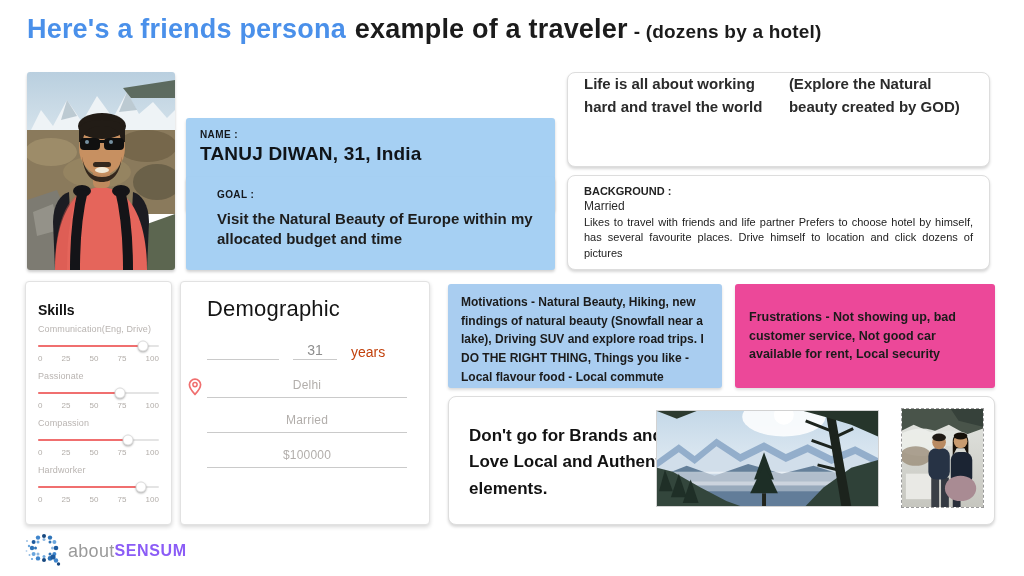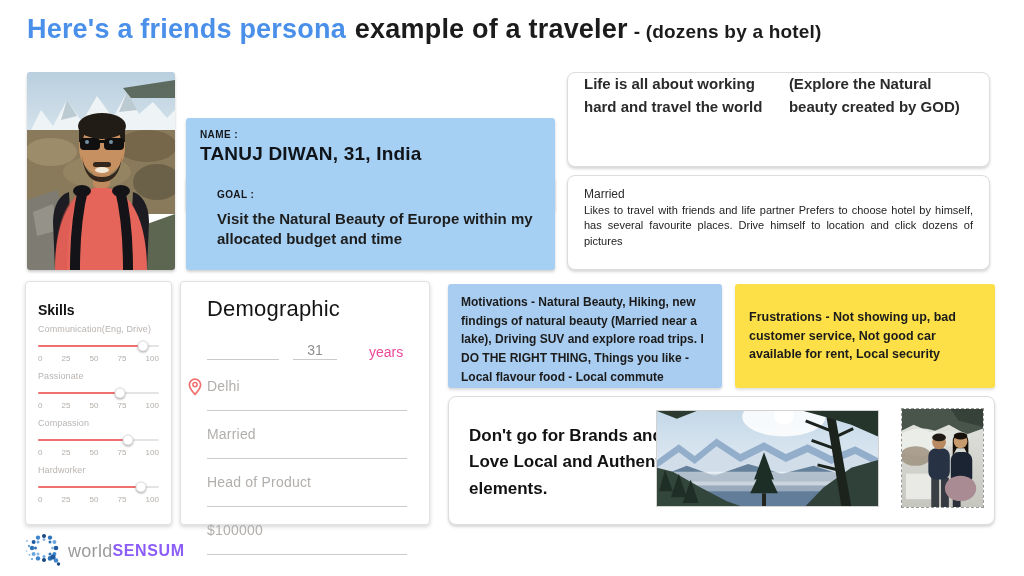--- a/index.html
+++ b/index.html
@@ -63,30 +63,30 @@
     transform:translate(-50%,-50%);}
   .scale{display:flex;justify-content:space-between;font-size:8px;color:#b3aeaa;margin-top:4px;}
 
   
   .demcard{left:180px;top:281px;width:250px;height:244px;padding:14px 22px 0 26px;}
   .dem-title{font-size:22px;font-weight:normal;color:#141414;margin-bottom:20px;letter-spacing:.2px;}
   .dem-row1{display:flex;align-items:flex-end;margin-bottom:18px;}
   .dem-blank{width:72px;height:17px;border-bottom:1.5px solid #cacaca;}
   .dem-age{width:44px;height:17px;border-bottom:1.5px solid #cacaca;text-align:center;
     font-size:14px;color:#8e8e8e;margin-left:14px;}
-  .dem-years{font-size:14px;color:#ec4899;margin-left:32px;}
-  .dem-field{position:relative;border-bottom:1.5px solid #cacaca;padding-bottom:16px;
-    margin-bottom:15px;font-size:14px;color:#b2aeab;letter-spacing:.2px;}
+  .dem-years{font-size:14px;color:#c2410c;margin-left:14px;}
+  .dem-field{position:relative;border-bottom:1.5px solid #cacaca;padding-bottom:5px;
+    margin-bottom:15px;font-size:12px;color:#b2aeab;letter-spacing:.2px;text-align:center;}
   .pin{position:absolute;left:-19px;top:0;}
 
   
   .motbox{left:448px;top:284px;width:274px;height:104px;background:#a9cdf0;
     border-radius:3px;padding:9px 13px;font-size:12px;font-weight:bold;color:#1b1b1b;
     line-height:1.56;box-shadow:0 2px 3px rgba(0,0,0,.15);position:absolute;box-sizing:border-box;}
-  .frubox{left:735px;top:284px;width:260px;height:104px;background:#fde047;
+  .frubox{left:735px;top:284px;width:260px;height:104px;background:#ec4899;
     border-radius:3px;padding:0 14px;font-size:12.5px;font-weight:bold;color:#1b1b1b;
     line-height:1.5;display:flex;align-items:center;box-shadow:0 2px 3px rgba(0,0,0,.12);
     position:absolute;box-sizing:border-box;}
 
   
   .brandsbox{left:448px;top:396px;width:547px;height:129px;}
   .brands-text{position:absolute;left:20px;top:26px;width:218px;font-size:17px;
     font-weight:bold;color:#121212;line-height:1.55;}
   .ph-landscape{position:absolute;left:207px;top:13px;width:223px;height:97px;
     border:1px solid #d2d2d2;box-sizing:border-box;overflow:hidden;}
@@ -161,20 +161,21 @@
     <div>Life is all about working hard and travel the world</div>
     <div>(Explore the Natural beauty created by GOD)</div>
   </div>
 
   <div class="bluebox goalcard">
     <div class="lbl">GOAL :</div>
     <div class="goal-text">Visit the Natural Beauty of Europe within my allocated budget and time</div>
   </div>
 
   <div class="whitebox bgcard">
+    <div class="bg-label">BACKGROUND :</div>
     <div class="bg-marital">Married</div>
     <div class="bg-text">Likes to travel with friends and life partner Prefers to choose hotel by himself, has several favourite places. Drive himself to location and click dozens of pictures</div>
   </div>
 
   <div class="panel skillscard">
     <div class="skills-title">Skills</div>
 
     <div class="skill">
       <div class="skill-label">Communication(Eng, Drive)</div>
       <div class="slider">
@@ -253,28 +254,25 @@
           <path d="M7,1.2 C3.9,1.2 1.4,3.6 1.4,6.6 C1.4,10.6 7,16.4 7,16.4 C7,16.4 12.6,10.6 12.6,6.6 C12.6,3.6 10.1,1.2 7,1.2 Z" fill="none" stroke="#f06f6f" stroke-width="1.7"></path>
           <circle cx="7" cy="6.6" r="2.1" fill="none" stroke="#f06f6f" stroke-width="1.5"></circle>
         </svg>
       </span>
       <span>Delhi</span>
     </div>
     <div class="dem-field">
       <span>Married</span>
     </div>
     <div class="dem-field">
-      <span>Head of Product</span>
-    </div>
-    <div class="dem-field">
       <span>$100000</span>
     </div>
   </div>
 
-  <div class="motbox">Motivations - Natural Beauty, Hiking, new findings of natural beauty (Married near a lake), Driving SUV and explore road trips. I DO THE RIGHT THING, Things you like - Local flavour food -  Local commute</div>
+  <div class="motbox">Motivations - Natural Beauty, Hiking, new findings of natural beauty (Snowfall near a lake), Driving SUV and explore road trips. I DO THE RIGHT THING, Things you like - Local flavour food -  Local commute</div>
 
   <div class="frubox">
     <div>Frustrations - Not showing up, bad customer service, Not good car available for rent, Local security</div>
   </div>
 
   <div class="whitebox brandsbox">
     <div class="brands-text">Don't go for Brands and Love Local and Authentic elements.</div>
 
     <div class="ph-landscape">
       <svg width="221" height="95" viewBox="0 0 223 97" preserveAspectRatio="none">
@@ -365,17 +363,17 @@
             <circle cx="31" cy="29.5" r="2.2" fill="#3f85cc"></circle>
           <circle cx="33.5" cy="33" r="1.7" fill="#16477f"></circle>
           <circle cx="2" cy="10" r="1" fill="#9cc0e4"></circle>
             <circle cx="4" cy="15" r="1.2" fill="#6aa6dd"></circle>
           <circle cx="1.5" cy="20" r=".9" fill="#b9d4ee"></circle>
             <circle cx="4.5" cy="24" r="1" fill="#8fb8e0"></circle>
           <circle cx="7" cy="28" r="1.1" fill="#6aa6dd"></circle>
         </g>
       </svg>
     </span>
-    <span class="logo-survey">world</span>
+    <span class="logo-survey">about</span>
       <span class="logo-sensum">SENSUM</span>
   </div>
 
 </div>
 
 </body></html>

